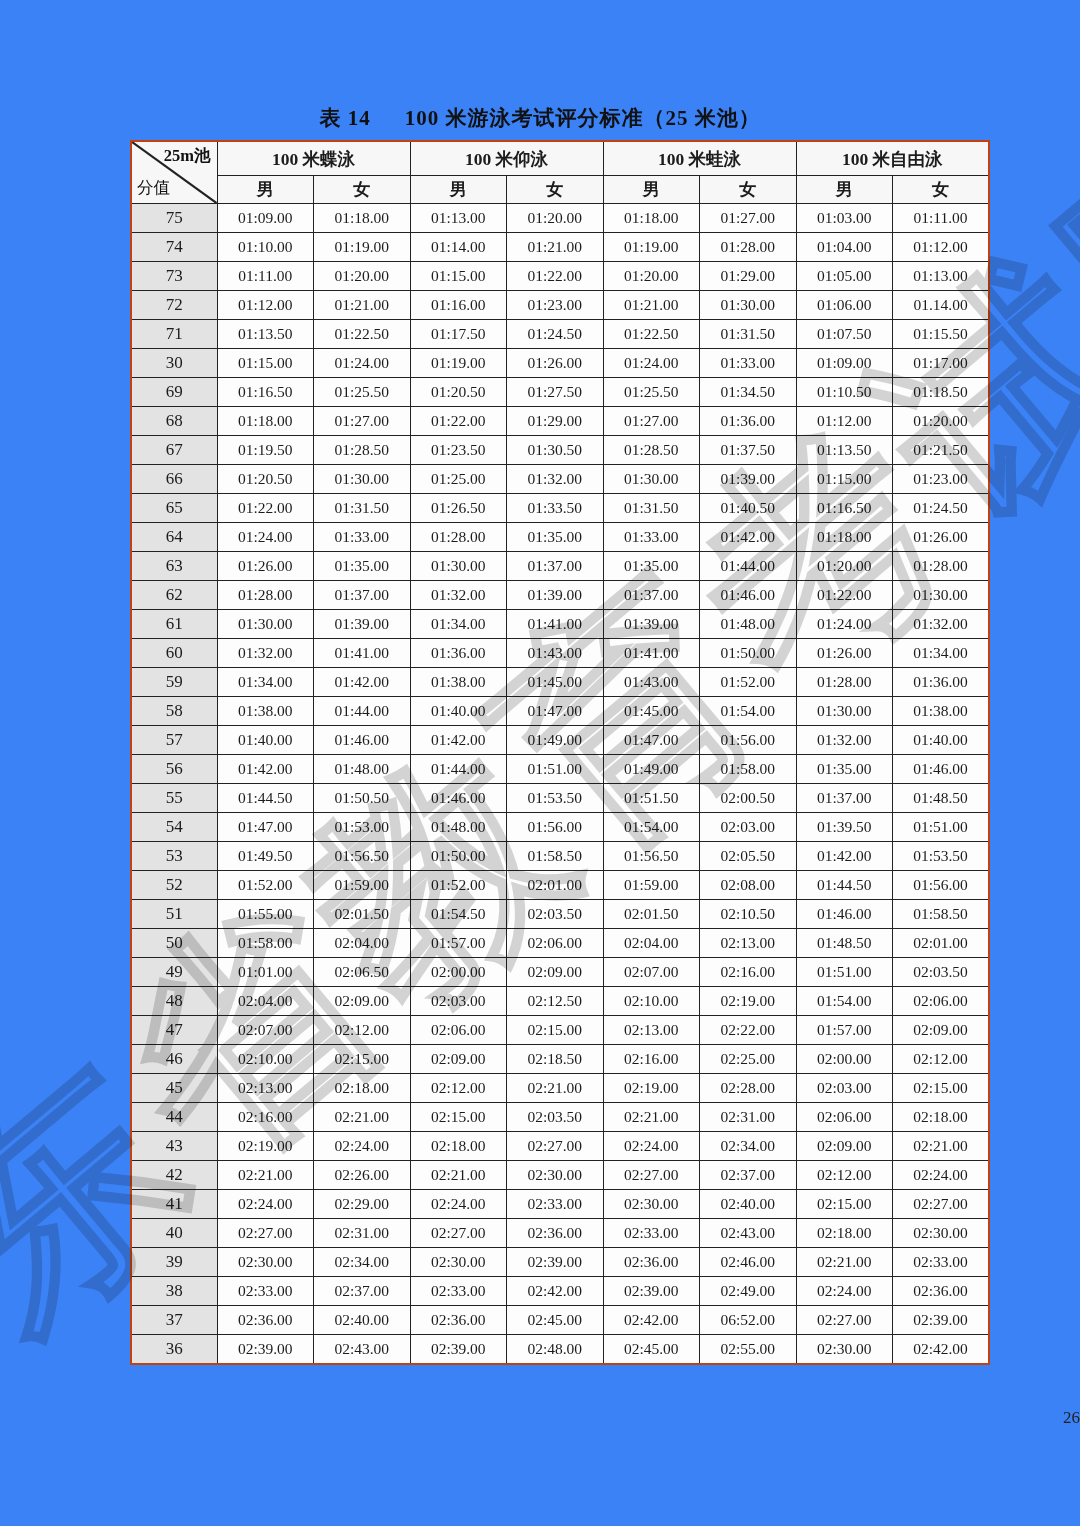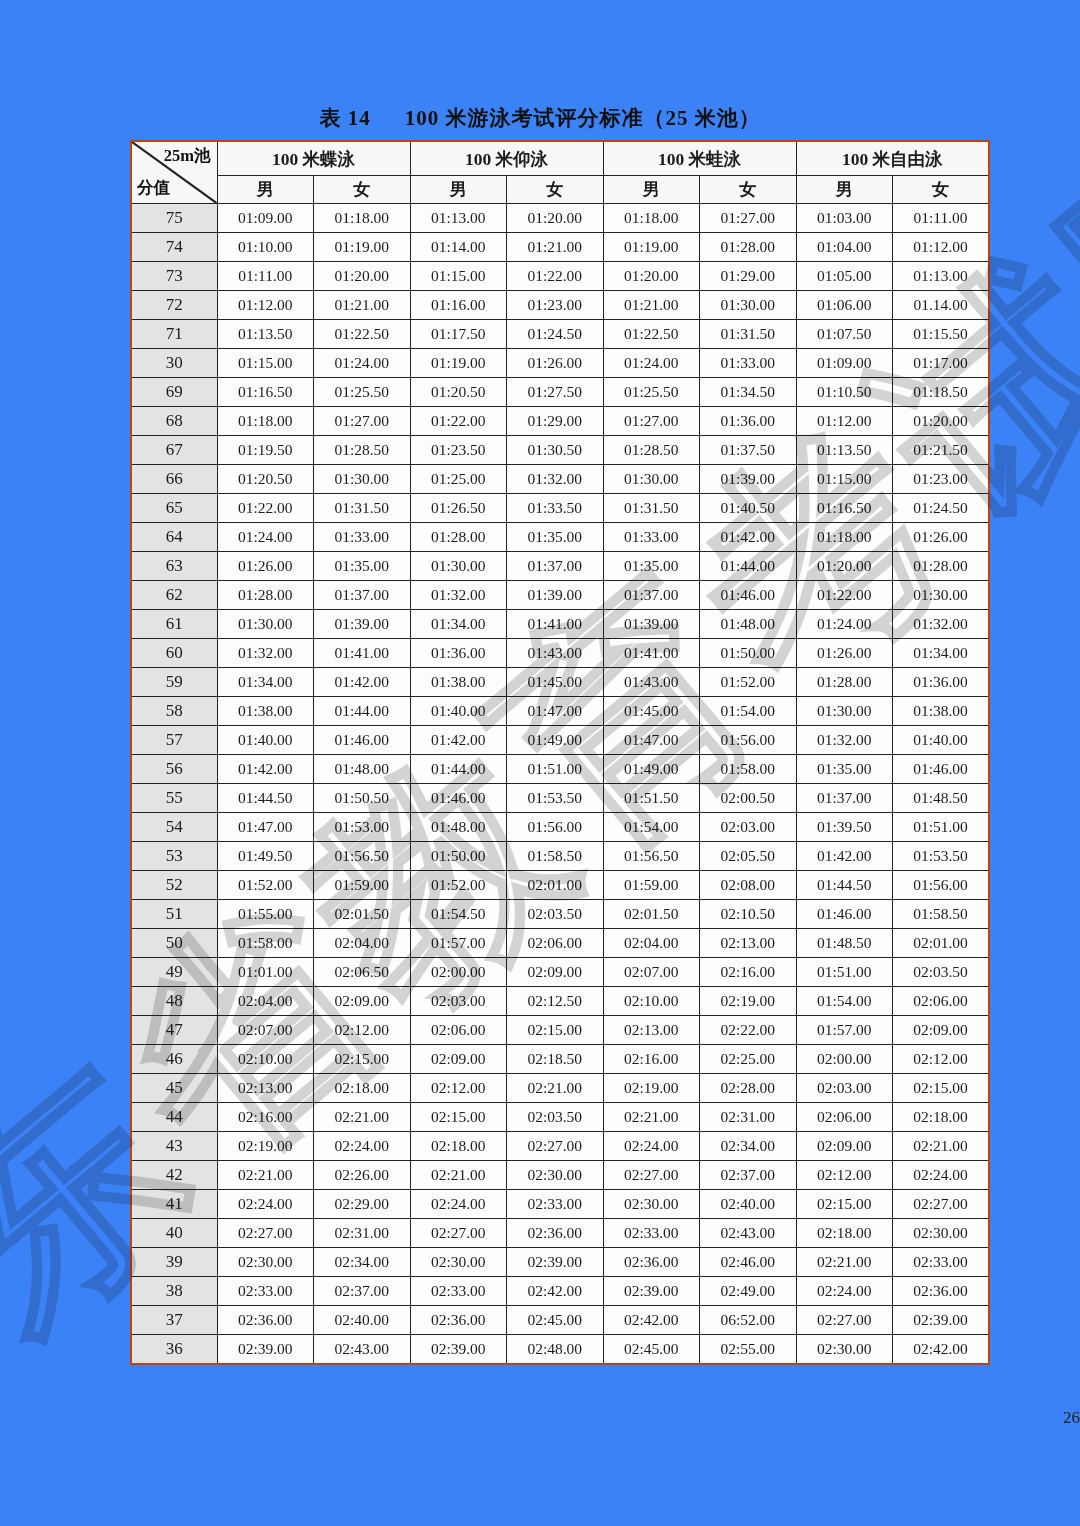--- a/index.html
+++ b/index.html
@@ -45,21 +45,21 @@
     background:#aeaeae;
     padding:0;
   }
   th.corner svg.diag{position:absolute;left:0;top:0;width:100%;height:100%;}
   th.corner .corner-tr{
     position:absolute;top:3px;right:6px;
     font-size:16.5px;font-weight:bold;color:#111;
   }
   th.corner .corner-bl{
     position:absolute;bottom:4px;left:5px;
-    font-size:16.5px;font-weight:bold;color:#111;
+    font-size:16.5px;font-weight:normal;color:#111;
   }
   .watermark{
     position:absolute;
     left:50%;top:52%;
     transform:translate(-50%,-50%) rotate(-40deg);
     transform-origin:center;
     white-space:nowrap;
     font-size:235px;
     font-weight:bold;
     letter-spacing:14px;

